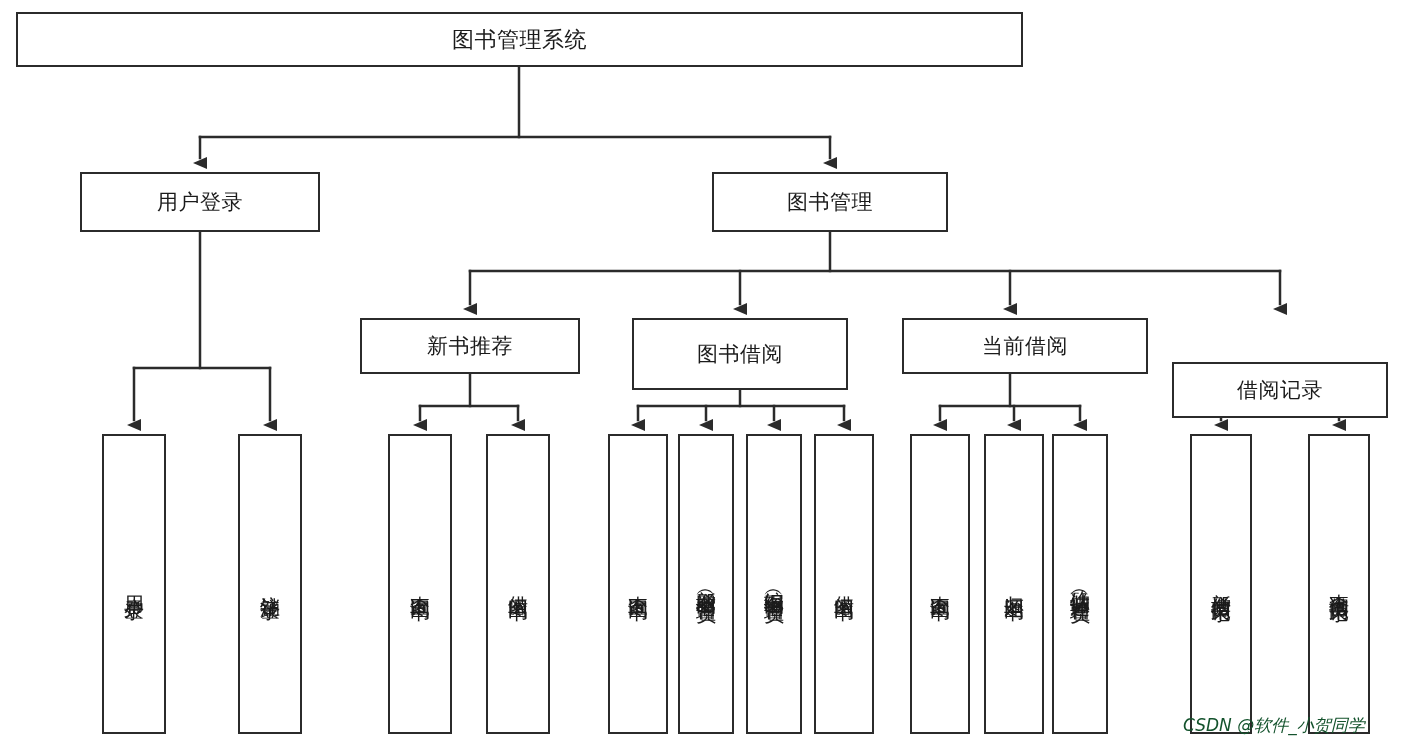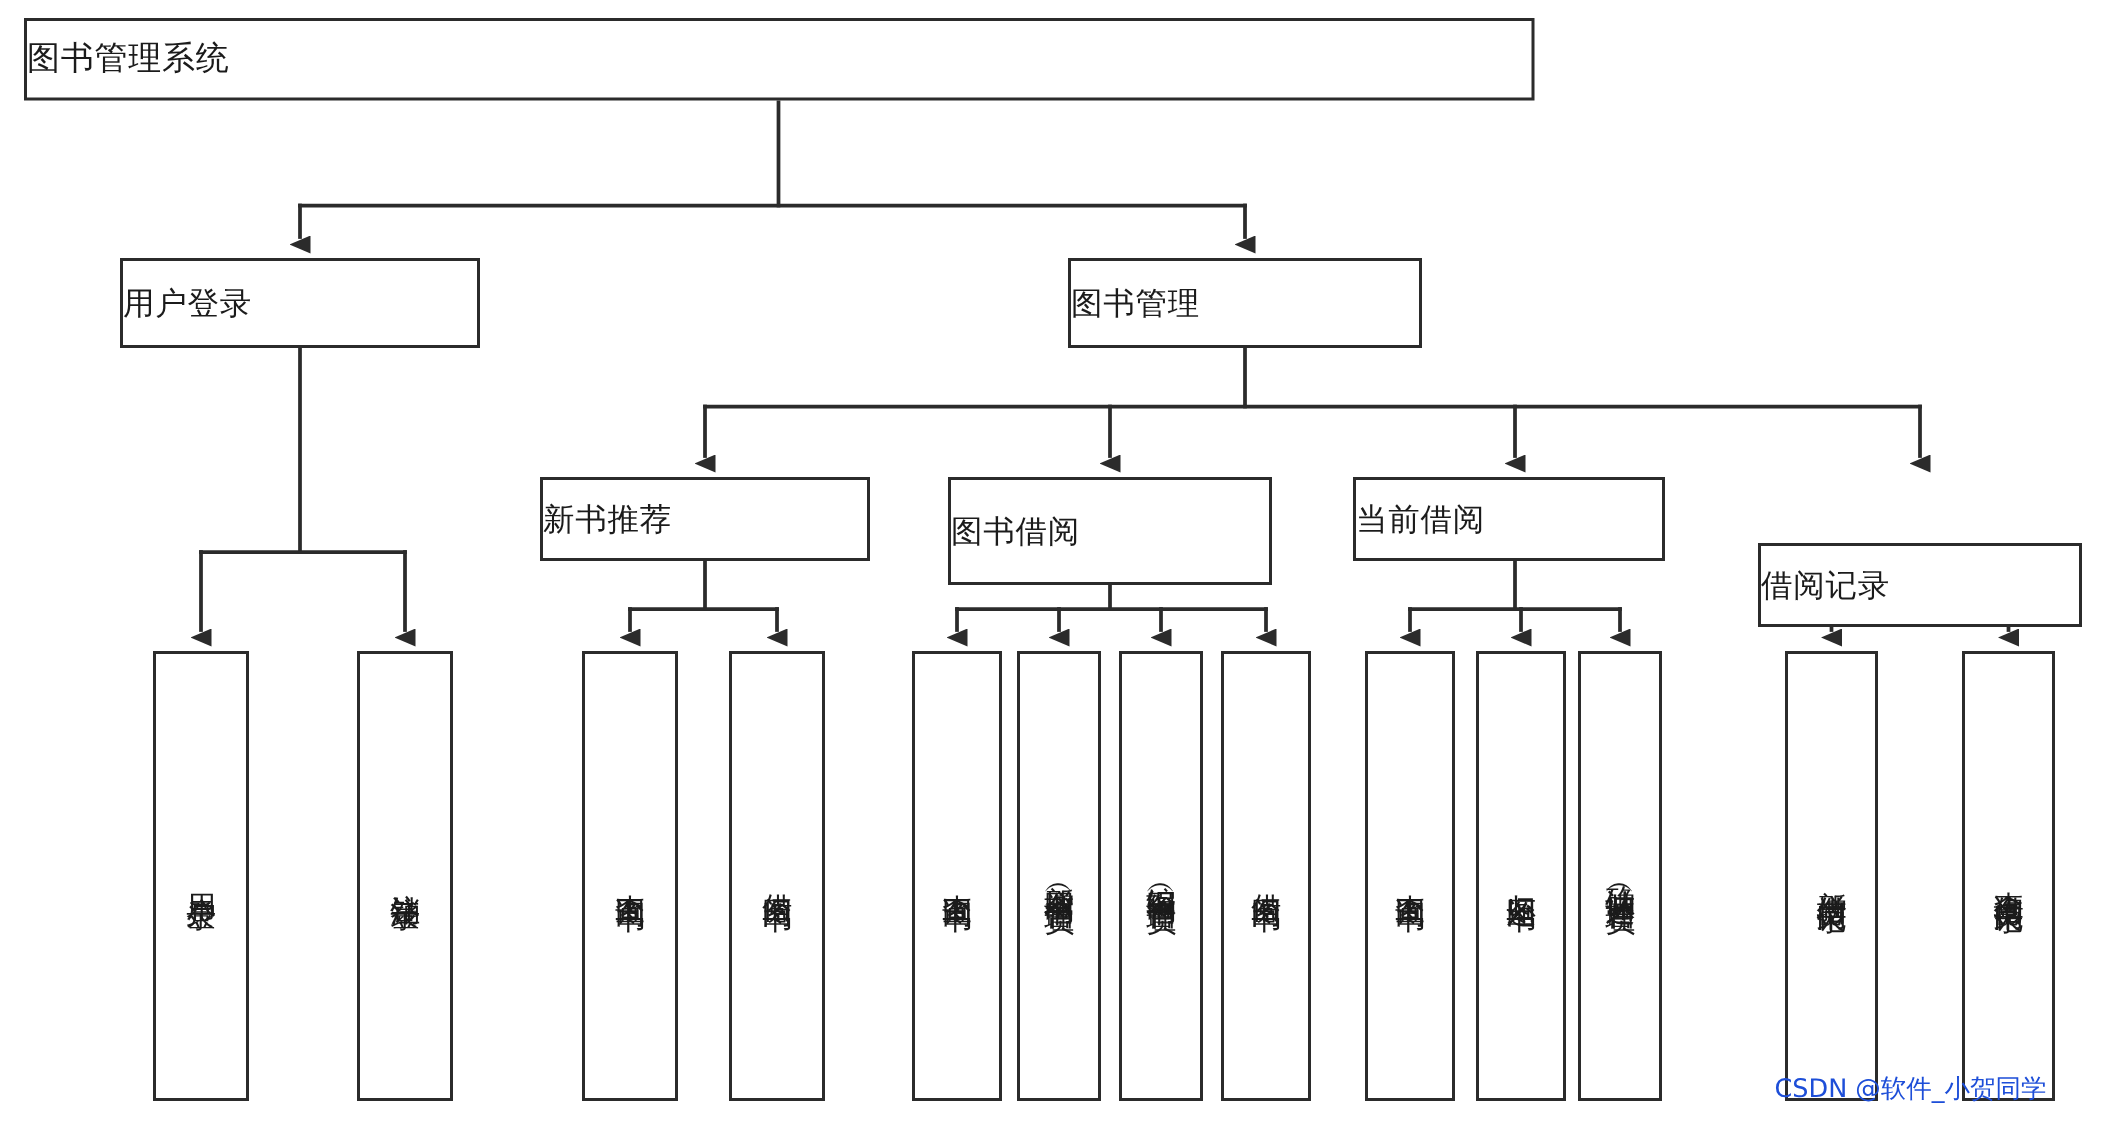--- a/index.html
+++ b/index.html
@@ -26,21 +26,21 @@
     height: 747px;
     pointer-events: none;
   }
   .node {
     position: absolute;
     box-sizing: border-box;
     background: #ffffff;
     border: 2px solid #2b2b2b;
     display: flex;
     align-items: center;
-    justify-content: flex-start;
+    justify-content: center;
     z-index: 2;
   }
   .node .lbl {
     color: #1b1b1b;
     text-align: center;
     line-height: 1.18;
     white-space: nowrap;
   }
   
   .node.horiz .lbl {
@@ -62,24 +62,25 @@
     font-size: 20px;
     line-height: 1.06;
     letter-spacing: 2px;
     white-space: nowrap;
   }
   .watermark {
     position: absolute;
     left: 1183px;
     top: 714px;
     font-size: 17px;
-    color: #1d4ed8;
+    color: #14532d;
     white-space: nowrap;
     z-index: 3;
     font-family: "DejaVu Sans", "Liberation Sans", sans-serif;
+    font-style: italic;
   }
 </style>
 </head>
 <body>
 
 <div id="canvas">
 
   <svg id="wires" viewBox="0 0 1405 747" xmlns="http://www.w3.org/2000/svg">
     <defs>
       <marker id="ah" markerWidth="12" markerHeight="14" refX="1" refY="7" orient="auto" markerUnits="userSpaceOnUse">
@@ -140,21 +141,21 @@
   <div class="node horiz" style="left:712px; top:172px; width:236px; height:60px;">
     <span class="lbl">图书管理</span>
   </div>
 
   <div class="node horiz" style="left:360px; top:318px; width:220px; height:56px;">
     <span class="lbl">新书推荐</span>
   </div>
   <div class="node horiz" style="left:632px; top:318px; width:216px; height:72px;">
     <span class="lbl">图书借阅</span>
   </div>
-  <div class="node horiz" style="left:902px; top:318px; width:208px; height:56px;">
+  <div class="node horiz" style="left:902px; top:318px; width:246px; height:56px;">
     <span class="lbl">当前借阅</span>
   </div>
   <div class="node horiz" style="left:1172px; top:318px; width:216px; height:56px;margin-top:44px;">
     <span class="lbl">借阅记录</span>
   </div>
 
   <div class="node vert" style="left:102px; top:434px; width:64px; height:300px;">
     <span class="lbl">用户登录</span>
   </div>
   <div class="node vert" style="left:238px; top:434px; width:64px; height:300px;">

